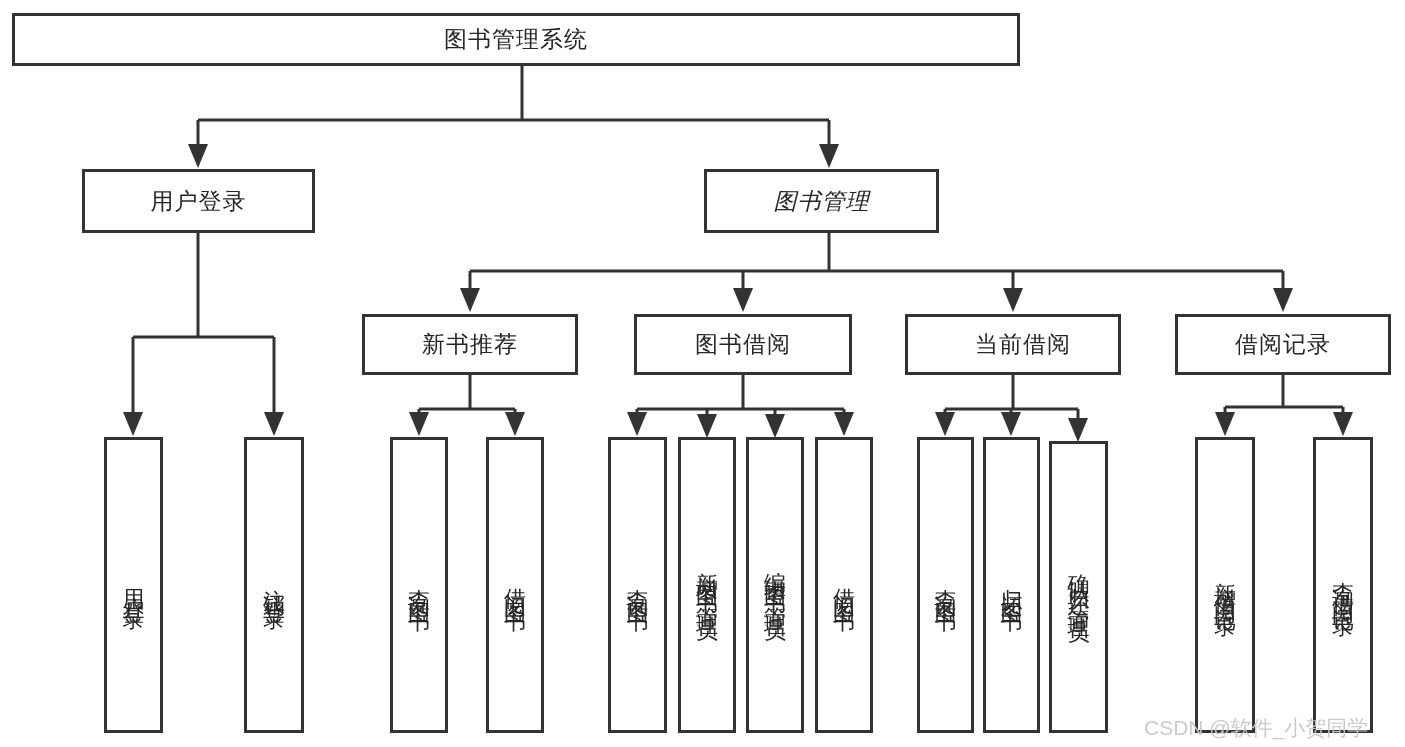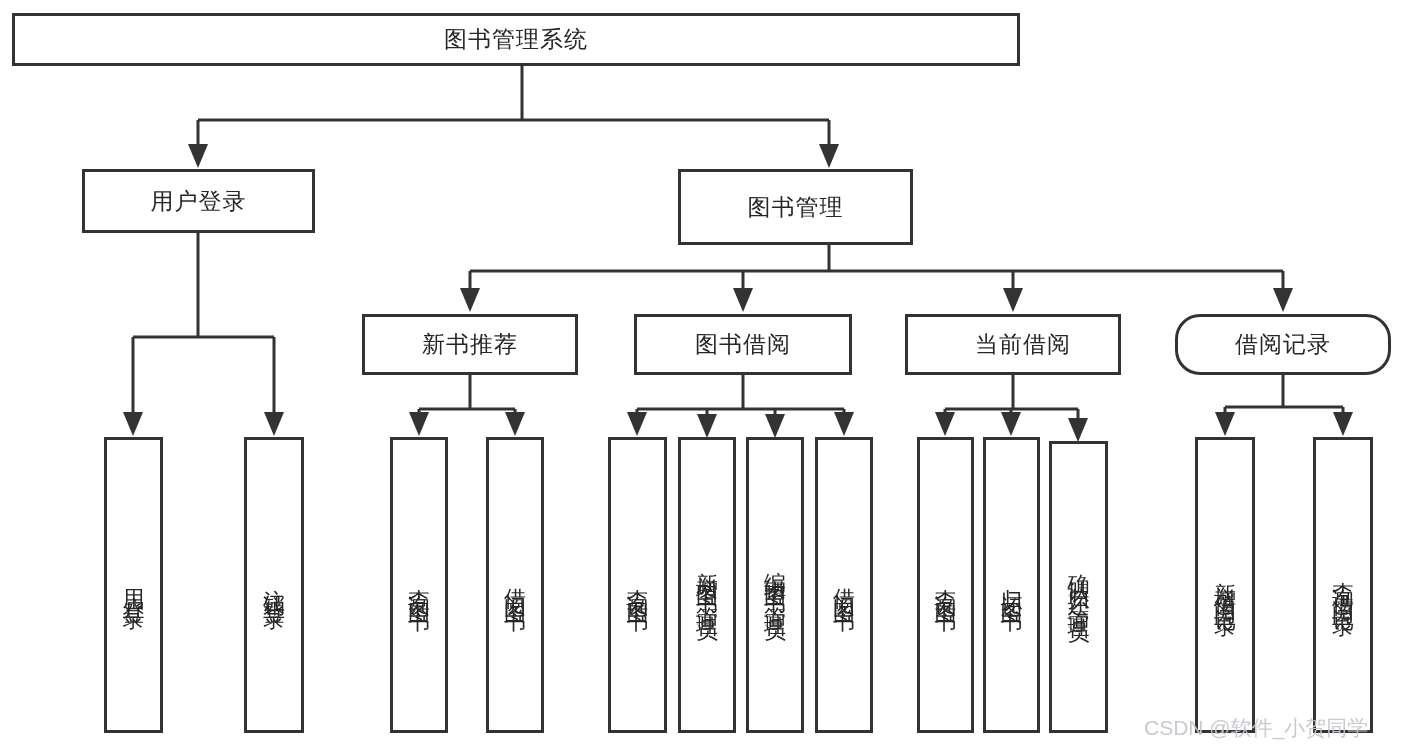--- a/index.html
+++ b/index.html
@@ -80,26 +80,26 @@
       <polygon points="1001,412 1021,412 1011,436"></polygon>
       <polygon points="1068,418 1088,418 1078,442"></polygon>
       <polygon points="1215,412 1235,412 1225,436"></polygon>
       <polygon points="1333,412 1353,412 1343,436"></polygon>
     </g>
   </svg>
 
   <div class="node" style="left:12px; top:13px; width:1008px; height:53px;font-family:Liberation Mono, monospace;">图书管理系统</div>
 
   <div class="node" style="left:82px; top:169px; width:233px; height:64px;">用户登录</div>
-  <div class="node" style="left:678px; top:169px; width:235px; height:76px;">图书管理</div>
+  <div class="node" style="left:704px; top:169px; width:235px; height:64px;font-style:italic;">图书管理</div>
 
   <div class="node" style="left:634px; top:314px; width:218px; height:61px;">图书借阅</div>
   <div class="node" style="left:362px; top:314px; width:216px; height:61px;">新书推荐</div>
   <div class="node" style="left:905px; top:314px; width:216px; height:61px;padding-left:20px;">当前借阅</div>
-  <div class="node" style="left:1175px; top:314px; width:216px; height:61px;border-radius:25px;">借阅记录</div>
+  <div class="node" style="left:1175px; top:314px; width:216px; height:61px;">借阅记录</div>
 
   <div class="leaf" style="left:104px; top:437px; width:59px; height:296px;">
     <span>用户登录</span>
   </div>
   <div class="leaf" style="left:244px; top:437px; width:60px; height:296px;">
     <span>注销登录</span>
   </div>
 
   <div class="leaf" style="left:390px; top:437px; width:58px; height:296px;">
     <span>查询图书</span>

